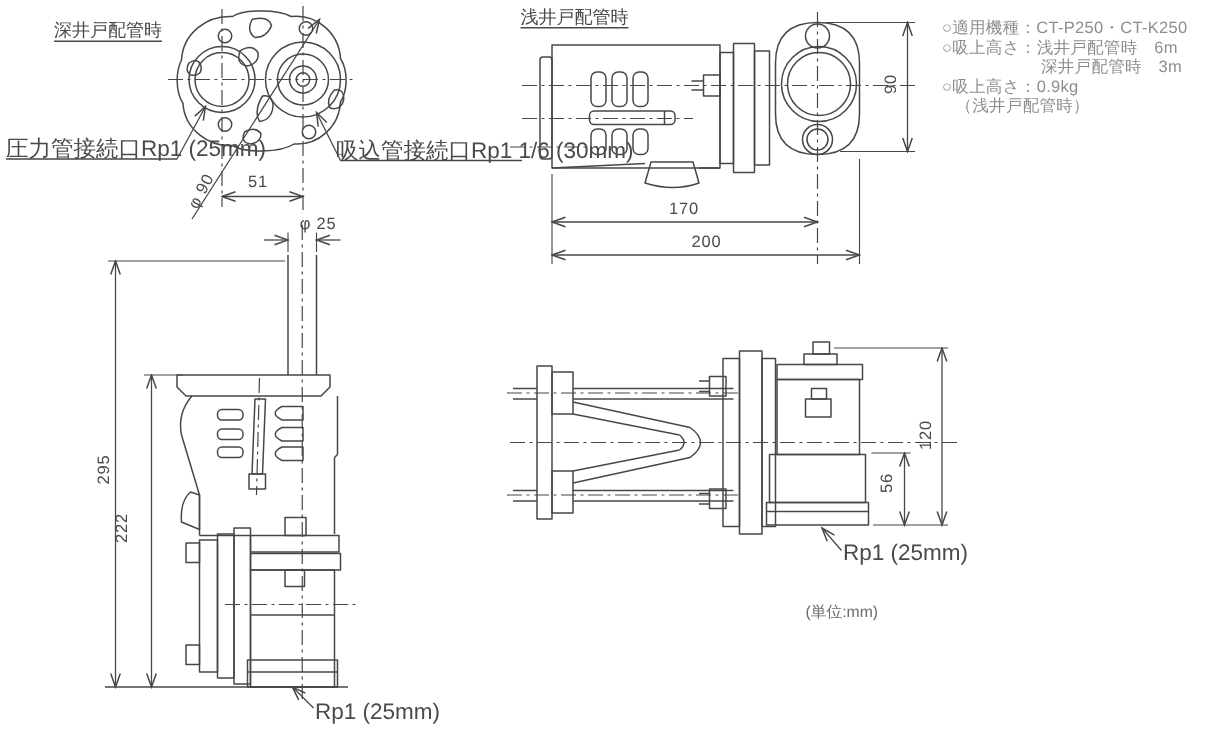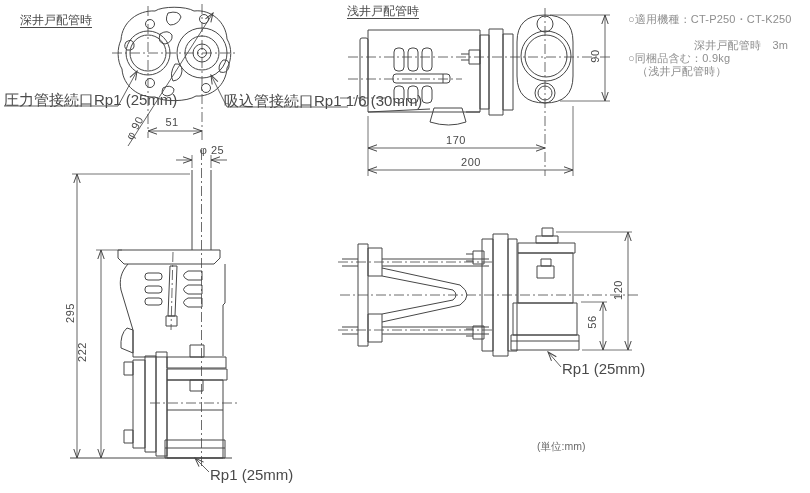--- a/index.html
+++ b/index.html
@@ -15,21 +15,21 @@
   .dim { stroke-width:0.85; }
   .t { position:absolute; color:#4a4a4a; white-space:nowrap; line-height:1; }
   .c   { transform:translate(-50%,-50%); }
   .r   { transform:translate(-50%,-50%) rotate(-90deg); }
   .phi { transform:translate(-50%,-50%) rotate(-62deg); }
   .title { font-size:12px; padding-bottom:1px; border-bottom:1px solid #4a4a4a; }
   .lbl   { font-size:15px; }
   .num   { font-size:11px; letter-spacing:0.5px; }
   .spec  { font-size:11px; color:#8e8e8e; letter-spacing:0.2px;text-align:right; }
   .foot  { font-size:10.5px; color:#8a8a8a; }
-  .unit  { font-size:10.5px; color:#6a6a6a;margin-top:38px; }
+  .unit  { font-size:10.5px; color:#6a6a6a; }
 </style>
 </head>
 <body>
 
 <div class="stage">
 
   <svg class="art" width="810" height="493" viewBox="0 0 810 493">
     <defs>
       <marker id="ar" markerWidth="11" markerHeight="10" refX="10" refY="5" orient="auto-start-reverse" markerUnits="userSpaceOnUse">
         <path d="M1,1.8 L10,5 L1,8.2" fill="none" stroke="#474747" stroke-width="1"></path>
@@ -186,21 +186,21 @@
       <line x1="511" y1="341" x2="579" y2="341"></line>
       <line class="dim" x1="628" y1="232" x2="628" y2="350" marker-start="url(#ar)" marker-end="url(#ar)"></line>
       <line class="thin" x1="556" y1="232" x2="632" y2="232"></line>
       <line class="thin" x1="582" y1="350" x2="632" y2="350"></line>
       <line class="dim" x1="603" y1="302" x2="603" y2="350" marker-start="url(#ar)" marker-end="url(#ar)"></line>
       <line class="thin" x1="581" y1="302" x2="607" y2="302"></line>
       <line class="dim" x1="548" y1="352" x2="561" y2="367" marker-start="url(#ar)"></line>
     </g>
   </svg>
 
-  <span class="t title" style="left:20px;top:14px">深井戸配管時</span>
+  <span class="t title" style="left:36px;top:14px">深井戸配管時</span>
   <span class="t title" style="left:347px;top:5px">浅井戸配管時</span>
 
   <span class="t lbl" style="left:4px;top:92px">圧力管接続口Rp1 (25mm)</span>
   <span class="t lbl" style="left:224px;top:93px">吸込管接続口Rp1 1/6 (30mm)</span>
   <span class="t num c" style="left:172px;top:122px">51</span>
   <span class="t num phi" style="left:135px;top:128px">φ 90</span>
 
   <span class="t num c" style="left:212px;top:150px">φ 25</span>
   <span class="t num r" style="left:70px;top:313px">295</span>
   <span class="t num r" style="left:82px;top:352px">222</span>
@@ -208,18 +208,19 @@
 
   <span class="t num c" style="left:456px;top:140px">170</span>
   <span class="t num c" style="left:471px;top:162px">200</span>
   <span class="t num r" style="left:595px;top:56px">90</span>
 
   <span class="t num r" style="left:618px;top:290px">120</span>
   <span class="t num r" style="left:592px;top:322px">56</span>
   <span class="t lbl" style="left:562px;top:361px">Rp1 (25mm)</span>
 
   <span class="t spec" style="left:628px;top:14px">○適用機種：CT-P250・CT-K250</span>
+  <span class="t spec" style="left:628px;top:27px">○吸上高さ：浅井戸配管時　6m</span>
   <span class="t spec" style="left:694px;top:40px">深井戸配管時　3m</span>
-  <span class="t spec" style="left:628px;top:53px">○同梱品含む：0.9kg</span>
+  <span class="t spec" style="left:628px;top:53px">○吸上高さ：0.9kg</span>
   <span class="t spec" style="left:637px;top:66px">（浅井戸配管時）</span>
 
   <span class="t unit" style="left:537px;top:403px">(単位:mm)</span>
 </div>
 
 </body></html>

